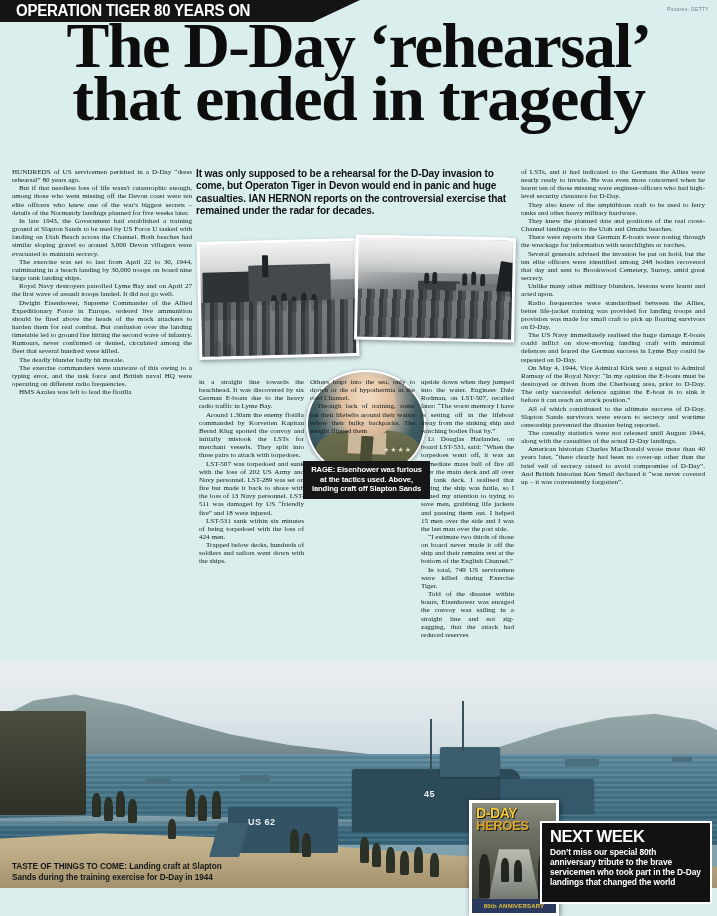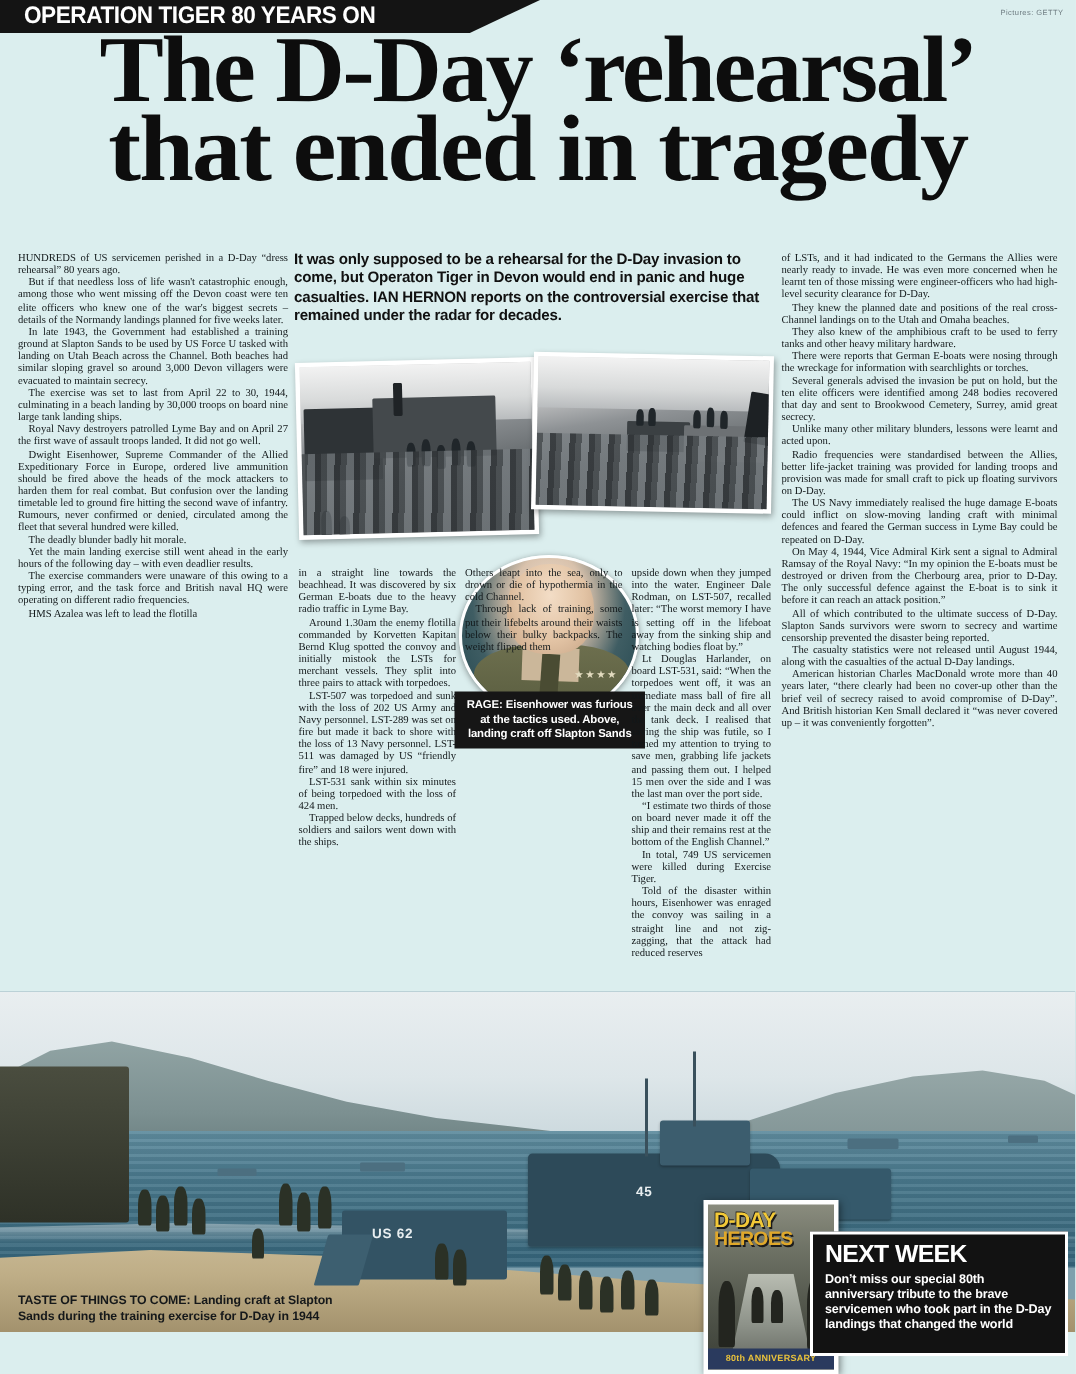--- a/index.html
+++ b/index.html
@@ -386,21 +386,20 @@
   <div class="eisen-caption">RAGE: Eisenhower was furious at the tactics used. Above, landing craft off Slapton Sands</div>
 
   <div class="col" id="col1">
     <p class="first">HUNDREDS of US servicemen perished in a D-Day “dress rehearsal” 80 years ago.</p>
     <p>But if that needless loss of life wasn't catastrophic enough, among those who went missing off the Devon coast were ten elite officers who knew one of the war's biggest secrets – details of the Normandy landings planned for five weeks later.</p>
     <p>In late 1943, the Government had established a training ground at Slapton Sands to be used by US Force U tasked with landing on Utah Beach across the Channel. Both beaches had similar sloping gravel so around 3,000 Devon villagers were evacuated to maintain secrecy.</p>
     <p>The exercise was set to last from April 22 to 30, 1944, culminating in a beach landing by 30,000 troops on board nine large tank landing ships.</p>
     <p>Royal Navy destroyers patrolled Lyme Bay and on April 27 the first wave of assault troops landed. It did not go well.</p>
     <p>Dwight Eisenhower, Supreme Commander of the Allied Expeditionary Force in Europe, ordered live ammunition should be fired above the heads of the mock attackers to harden them for real combat. But confusion over the landing timetable led to ground fire hitting the second wave of infantry. Rumours, never confirmed or denied, circulated among the fleet that several hundred were killed.</p>
     <p>The deadly blunder badly hit morale.</p>
-    <p>Yet the main landing exercise still went ahead in the early hours of the following day – with even deadlier results.</p>
     <p>The exercise commanders were unaware of this owing to a typing error, and the task force and British naval HQ were operating on different radio frequencies.</p>
     <p>HMS Azalea was left to lead the flotilla</p>
   </div>
 
   <div class="col" id="col2">
     <p class="first">in a straight line towards the beachhead. It was discovered by six German E-boats due to the heavy radio traffic in Lyme Bay.</p>
     <p>Around 1.30am the enemy flotilla commanded by Korvetten Kapitan Bernd Klug spotted the convoy and initially mistook the LSTs for merchant vessels. They split into three pairs to attack with torpedoes.</p>
     <p>LST-507 was torpedoed and sunk with the loss of 202 US Army and Navy personnel. LST-289 was set on fire but made it back to shore with the loss of 13 Navy personnel. LST-511 was damaged by US “friendly fire” and 18 were injured.</p>
     <p>LST-531 sank within six minutes of being torpedoed with the loss of 424 men.</p>
     <p>Trapped below decks, hundreds of soldiers and sailors went down with the ships.</p>
@@ -414,22 +413,22 @@
   <div class="col" id="col4">
     <p class="first">upside down when they jumped into the water. Engineer Dale Rodman, on LST-507, recalled later: “The worst memory I have is setting off in the lifeboat away from the sinking ship and watching bodies float by.”</p>
     <p>Lt Douglas Harlander, on board LST-531, said: “When the torpedoes went off, it was an immediate mass ball of fire all over the main deck and all over the tank deck. I realised that saving the ship was futile, so I turned my attention to trying to save men, grabbing life jackets and passing them out. I helped 15 men over the side and I was the last man over the port side.</p>
     <p>“I estimate two thirds of those on board never made it off the ship and their remains rest at the bottom of the English Channel.”</p>
     <p>In total, 749 US servicemen were killed during Exercise Tiger.</p>
     <p>Told of the disaster within hours, Eisenhower was enraged the convoy was sailing in a straight line and not zig-zagging, that the attack had reduced reserves</p>
   </div>
 
   <div class="col" id="col5">
     <p class="first">of LSTs, and it had indicated to the Germans the Allies were nearly ready to invade. He was even more concerned when he learnt ten of those missing were engineer-officers who had high-level security clearance for D-Day.</p>
+    <p>They also knew of the amphibious craft to be used to ferry tanks and other heavy military hardware.</p>
     <p>They knew the planned date and positions of the real cross-Channel landings on to the Utah and Omaha beaches.</p>
-    <p>They also knew of the amphibious craft to be used to ferry tanks and other heavy military hardware.</p>
     <p>There were reports that German E-boats were nosing through the wreckage for information with searchlights or torches.</p>
     <p>Several generals advised the invasion be put on hold, but the ten elite officers were identified among 248 bodies recovered that day and sent to Brookwood Cemetery, Surrey, amid great secrecy.</p>
     <p>Unlike many other military blunders, lessons were learnt and acted upon.</p>
     <p>Radio frequencies were standardised between the Allies, better life-jacket training was provided for landing troops and provision was made for small craft to pick up floating survivors on D-Day.</p>
     <p>The US Navy immediately realised the huge damage E-boats could inflict on slow-moving landing craft with minimal defences and feared the German success in Lyme Bay could be repeated on D-Day.</p>
     <p>On May 4, 1944, Vice Admiral Kirk sent a signal to Admiral Ramsay of the Royal Navy: “In my opinion the E-boats must be destroyed or driven from the Cherbourg area, prior to D-Day. The only successful defence against the E-boat is to sink it before it can reach an attack position.”</p>
     <p>All of which contributed to the ultimate success of D-Day. Slapton Sands survivors were sworn to secrecy and wartime censorship prevented the disaster being reported.</p>
     <p>The casualty statistics were not released until August 1944, along with the casualties of the actual D-Day landings.</p>
     <p>American historian Charles MacDonald wrote more than 40 years later, “there clearly had been no cover-up other than the brief veil of secrecy raised to avoid compromise of D-Day”. And British historian Ken Small declared it “was never covered up – it was conveniently forgotten”.</p>
   </div>

